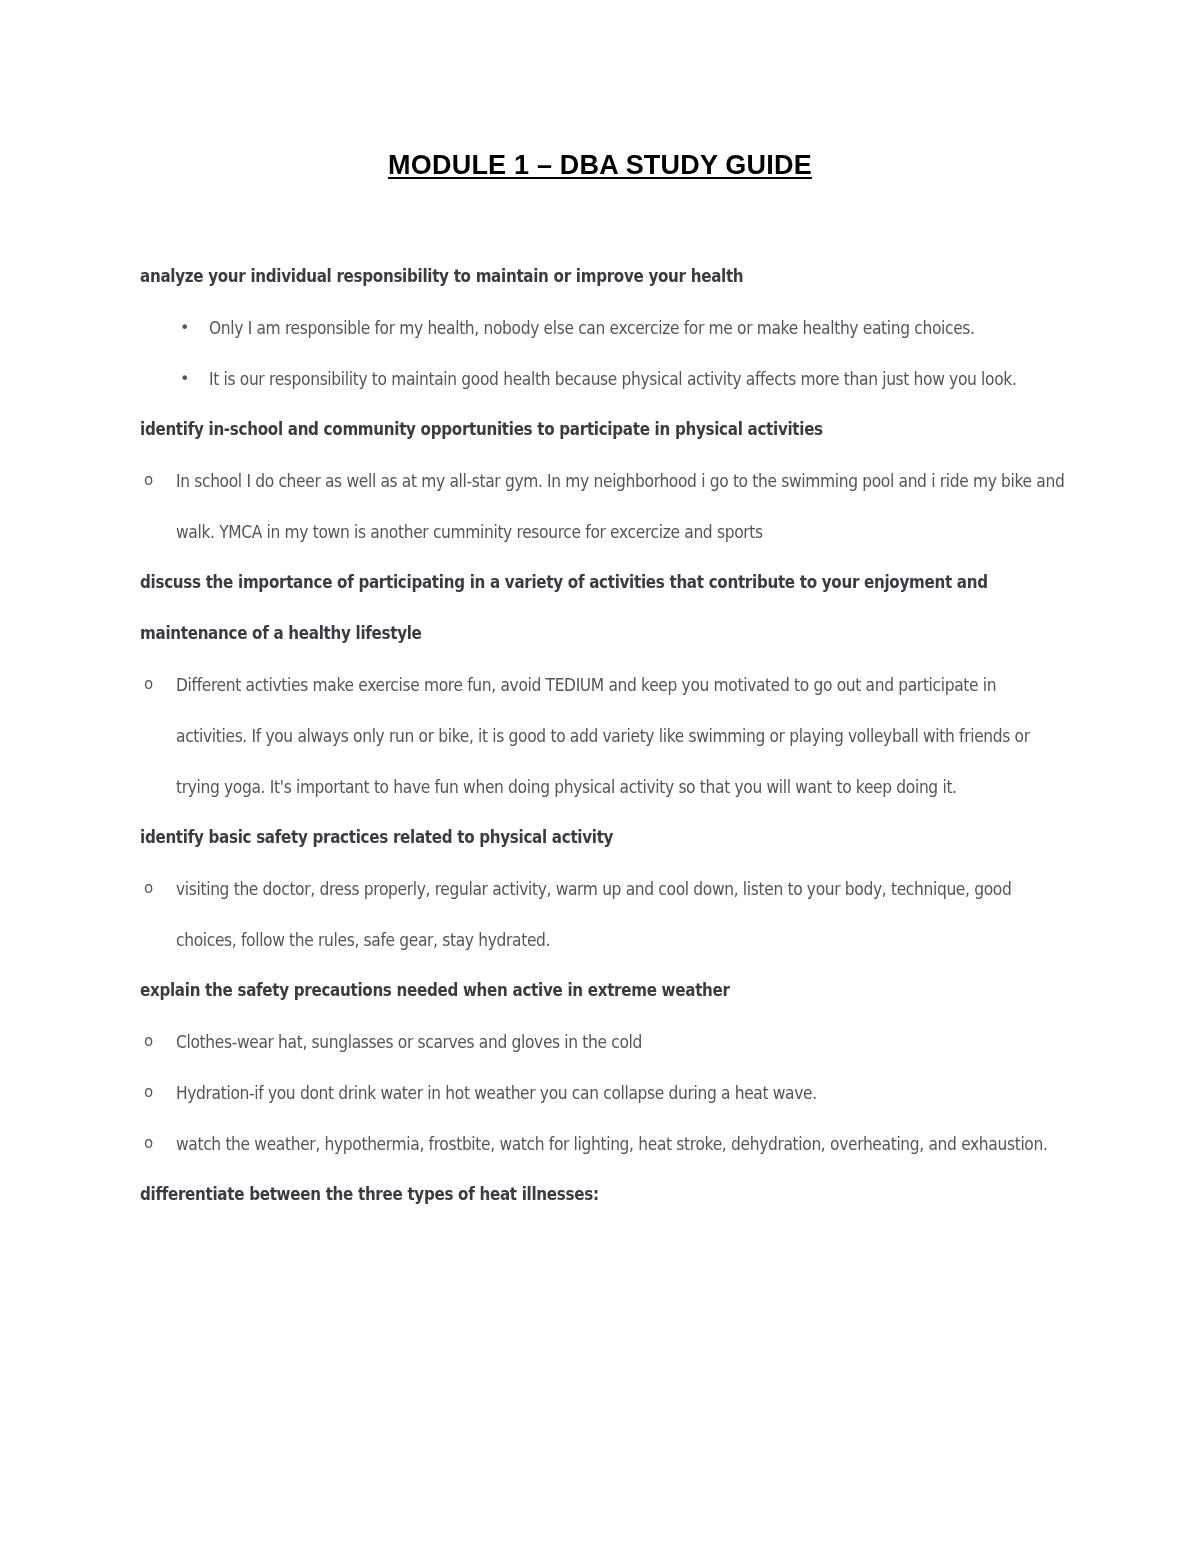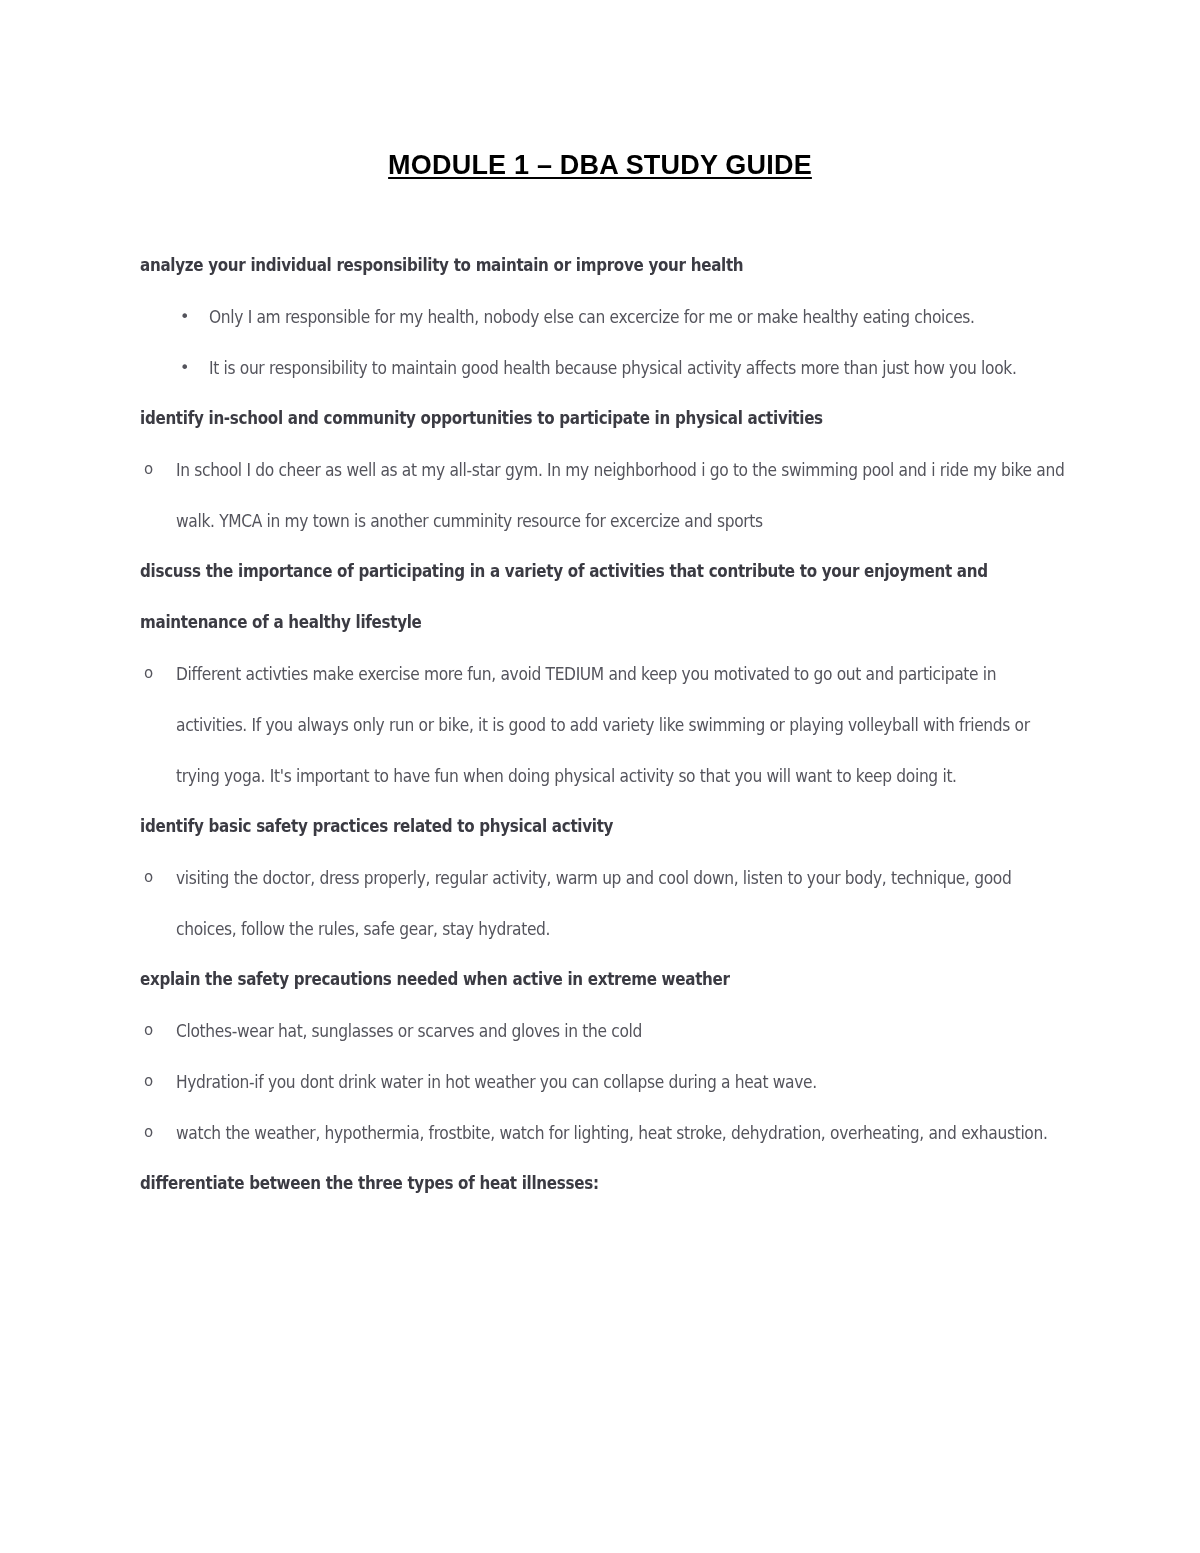--- a/index.html
+++ b/index.html
@@ -31,21 +31,21 @@
     font-weight: bold;
     color: #000000;
     letter-spacing: 0.2px;
   }
   .doc-title span.t {
     text-decoration: underline;
     text-underline-offset: 3px;
   }
   .body-block {
     position: absolute;
-    top: 228px;
+    top: 239px;
     left: 140px;
     width: 925px;
   }
   .heading {
     font-family: "DejaVu Sans", "Liberation Sans", sans-serif;
     font-size: 17.5px;
     font-weight: bold;
     color: #3b3b43;
     line-height: 51px;
     letter-spacing: -0.35px;

